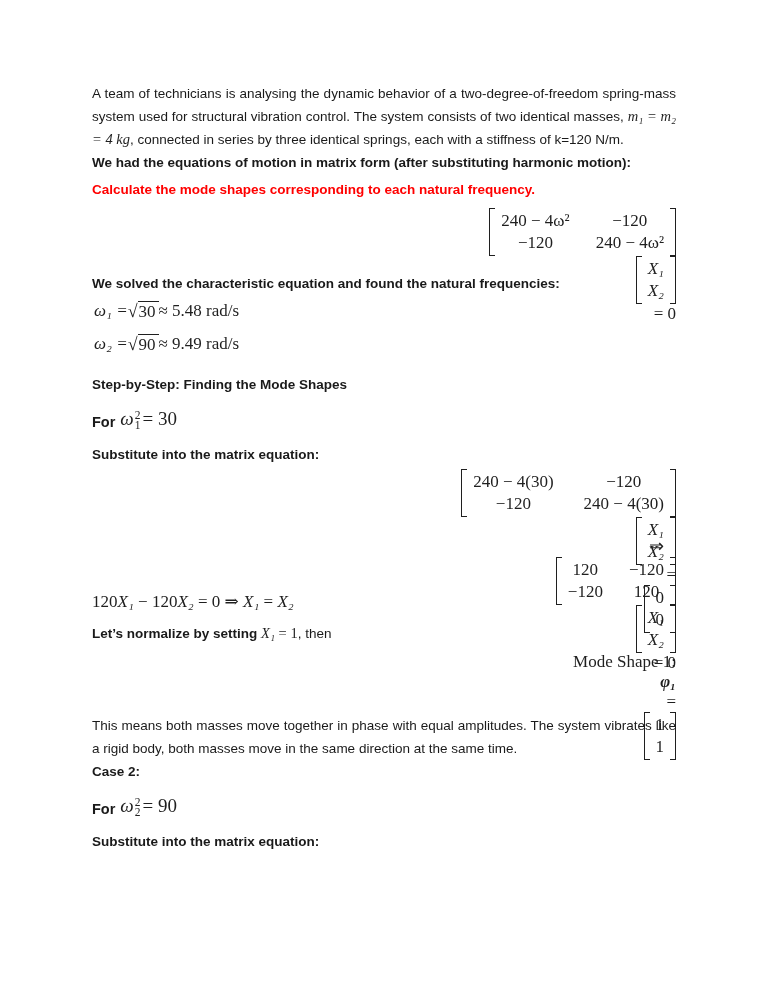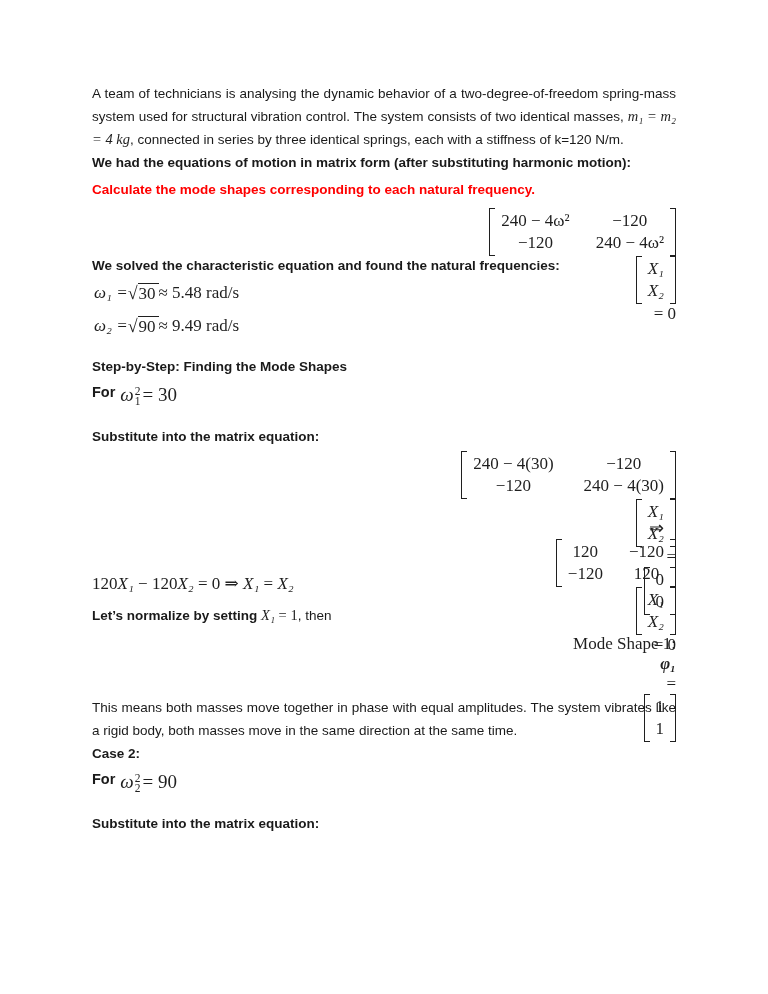--- a/index.html
+++ b/index.html
@@ -30,21 +30,21 @@
     font-style: italic; font-size: 14.5px; color: #1f1f1f;
   }
   .math-row {
     font-family: "Liberation Serif", "DejaVu Serif", serif;
     font-size: 17px; color: #1f1f1f;
     display: flex; align-items: center; margin: 0;
   }
   .sqrt-sign { font-size: 18px; }
   .sqrt-val  { border-top: 1.4px solid #1f1f1f; padding: 0 3px 0 1px; }
   
-  .for-row { display: flex; align-items: flex-start; margin: 0; }
+  .for-row { display: flex; align-items: flex-end; margin: 0; }
   .for-word { font-size: 14.5px; font-weight: 700; font-family: "Liberation Sans", sans-serif; color:#1a1a1a; margin-right: 5px; }
   .for-math { font-family: "Liberation Serif", "DejaVu Serif", serif; font-size: 19px; color:#1f1f1f; display:inline-flex; align-items:center; }
   .supsub {
     display: inline-flex; flex-direction: column; align-items: flex-start;
     font-size: 11.5px; line-height: 10.5px; margin: 0 2px 0 1px;
     transform: translateY(1px);
     font-style: normal;
   }
   
   .math-block {
@@ -94,21 +94,21 @@
       <span class="cells cols1 it">
         <span>X₁</span>
         <span>X₂</span>
       </span>
       <span class="br-r"></span>
     </span>
     <span class="gap8"></span>
     <span>= 0</span>
   </div>
 
-  <p class="line bold" style="">We solved the characteristic equation and found the natural frequencies:</p>
+  <p class="line bold" style="margin-top:18px;">We solved the characteristic equation and found the natural frequencies:</p>
 
   <div class="math-row" style="margin-top:2px; margin-left:2px; height:28px;">
     <span class="it">ω₁ = </span>
     <span class="sqrt-sign">√</span>
       <span class="sqrt-val">30</span>
     <span> ≈ 5.48 rad/s</span>
   </div>
 
   <div class="math-row" style="margin-top:5px; margin-left:2px; height:28px;">
     <span class="it">ω₂ = </span>

